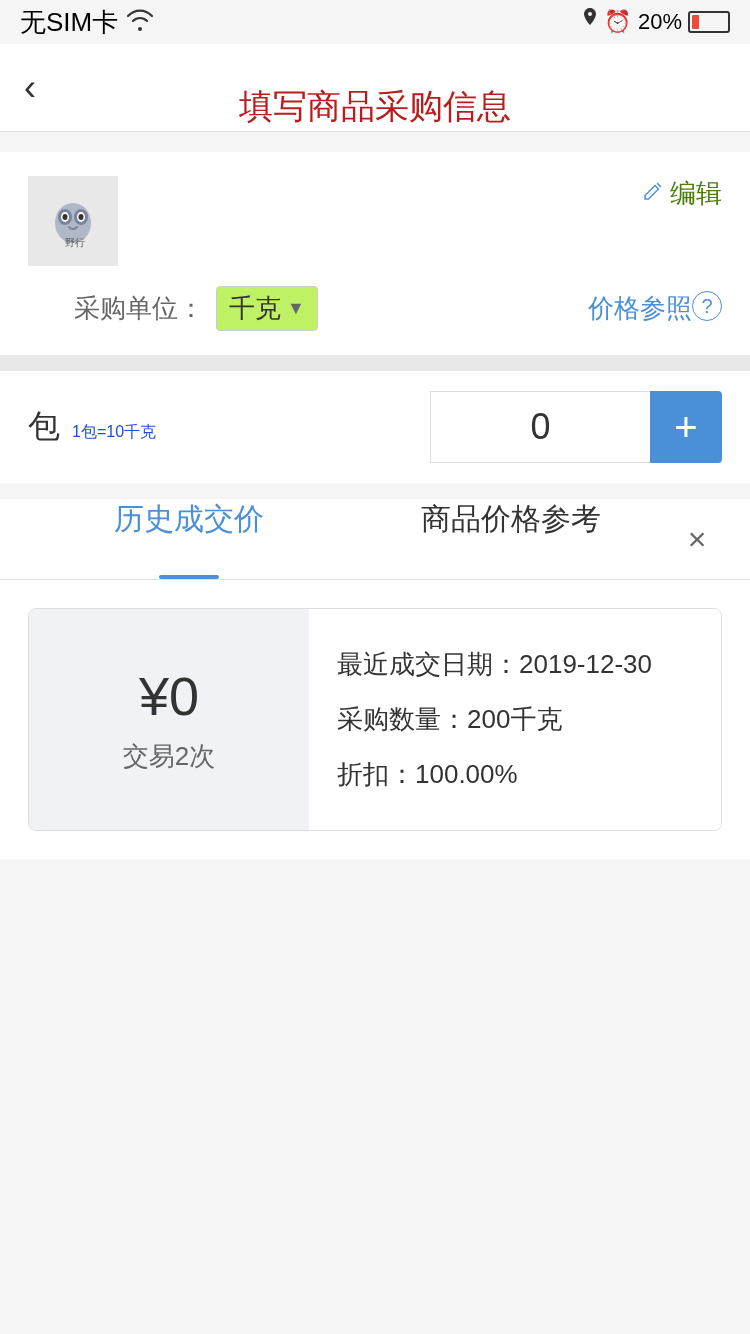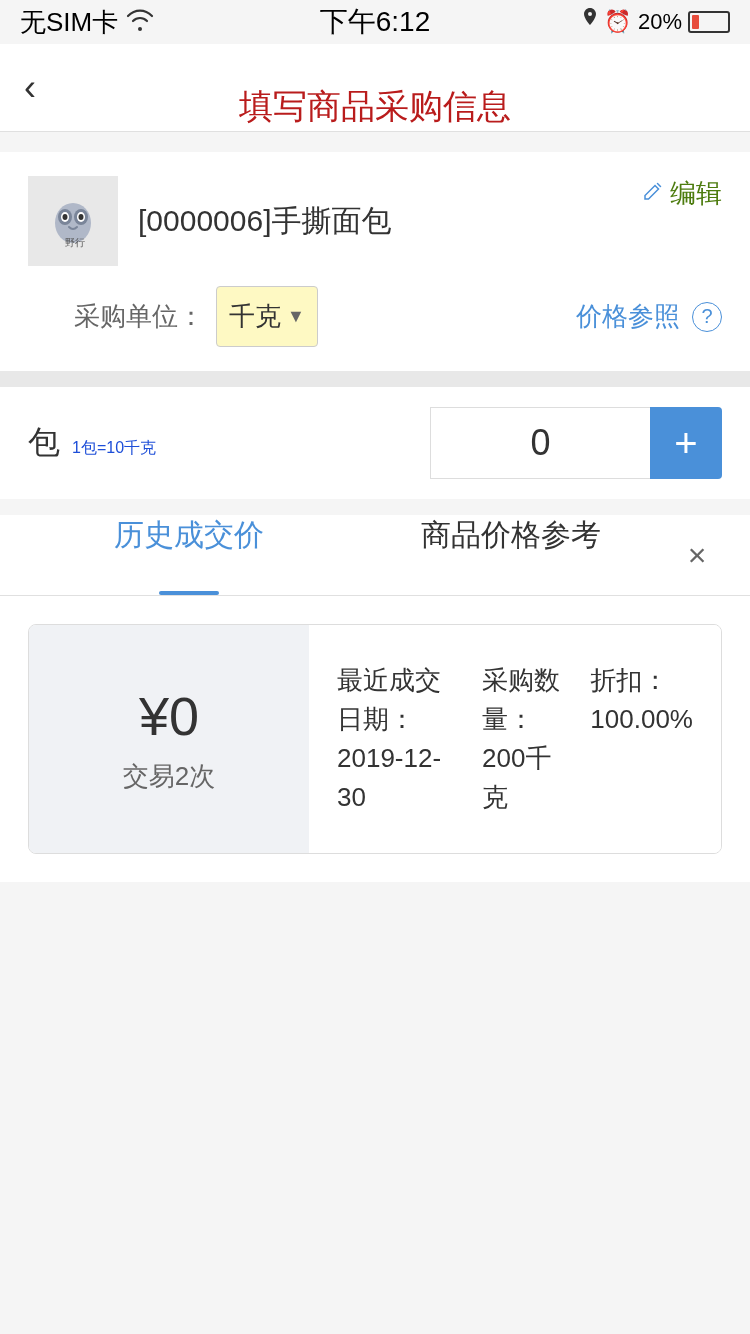--- a/index.html
+++ b/index.html
@@ -142,36 +142,36 @@
     .unit-label {
       font-size: 26px;
       color: #666;
       margin-left: 46px;
     }
     .unit-select {
       display: inline-flex;
       align-items: center;
       border: 1px solid #ccc;
       border-radius: 4px;
-      padding: 12px 12px;
-      font-size: 26px;
-      color: #333;
-      background: #fef9c3;
+      padding: 4px 12px;
+      font-size: 26px;
+      color: #333;
+      background: #bef264;
       gap: 6px;
       cursor: pointer;
       margin-left: 12px;
     }
     .unit-select-arrow {
       font-size: 18px;
       color: #666;
     }
     .price-ref {
       display: flex;
-      align-items: center;
-      gap: 12px;
+      align-items: flex-start;
+      gap: 0;
       color: #4a90d9;
       font-size: 26px;
       cursor: pointer;
       margin-left: 16px;
     }
     .price-ref-help {
       width: 30px;
       height: 30px;
       border: 1.5px solid #4a90d9;
       border-radius: 50%;
@@ -316,21 +316,21 @@
     }
     .price-count {
       font-size: 26px;
       color: #666;
       margin-top: 12px;
     }
     .price-card-right {
       flex: 1;
       padding: 36px 28px;
       display: flex;
-      flex-direction: row;
+      flex-direction: column;
       gap: 16px;
       background: #fff;
     }
     .price-detail-row {
       font-size: 26px;
       color: #333;
       line-height: 1.5;
     }
 
     
@@ -346,21 +346,20 @@
   <div class="status-left">
     <span>无SIM卡</span>
     <span>
       <svg width="28" height="22" viewBox="0 0 28 22" fill="none">
         <path d="M14 18a2 2 0 110 4 2 2 0 010-4z" fill="#333"></path>
         <path d="M7 12c1.9-1.9 4.4-3 7-3s5.1 1.1 7 3" stroke="#333" stroke-width="2.2" fill="none" stroke-linecap="round"></path>
         <path d="M2 7c3.3-3.3 7.8-5.3 12-5.3s8.7 2 12 5.3" stroke="#333" stroke-width="2.2" fill="none" stroke-linecap="round"></path>
       </svg>
     </span>
   </div>
-  <div class="status-center">下午6:12</div>
   <div class="status-right">
     <span>
       <svg width="18" height="22" viewBox="0 0 18 22" fill="#333">
           <path d="M9 0C5.7 0 3 2.7 3 6c0 4.5 6 11 6 11s6-6.5 6-11c0-3.3-2.7-6-6-6zm0 8a2 2 0 110-4 2 2 0 010 4z"></path>
         </svg>
     </span>
     <span>⏰</span>
     <span>20%</span>
     <span class="battery-icon">
       <span class="battery-body">
@@ -385,21 +384,20 @@
           <ellipse cx="22" cy="26" rx="7" ry="8" fill="#7a8599"></ellipse>
           <ellipse cx="38" cy="26" rx="7" ry="8" fill="#7a8599"></ellipse>
           <ellipse cx="22" cy="26" rx="4" ry="5" fill="#fff"></ellipse>
           <ellipse cx="38" cy="26" rx="4" ry="5" fill="#fff"></ellipse>
           <ellipse cx="22" cy="26" rx="2.5" ry="3" fill="#333"></ellipse>
           <ellipse cx="38" cy="26" rx="2.5" ry="3" fill="#333"></ellipse>
           <path d="M26 36 q4 4 8 0" stroke="#7a8599" stroke-width="2" fill="none" stroke-linecap="round"></path>
           <text x="22" y="55" font-size="10" fill="#555" font-family="sans-serif">野行</text>
         </svg>
       </div>
-      <span class="product-name">[0000006]手撕面包</span>
     </div>
     <div class="edit-btn">
       <span class="edit-icon">
         <svg width="22" height="22" viewBox="0 0 22 22" fill="none">
           <path d="M3 15.5V19h3.5l10-10L13 5.5 3 15.5z" stroke="#4a90d9" stroke-width="1.5" fill="none"></path>
           <path d="M15.5 3.5l3 3" stroke="#4a90d9" stroke-width="1.5" stroke-linecap="round"></path>
         </svg>
       </span>
       <span>编辑</span>
     </div>

